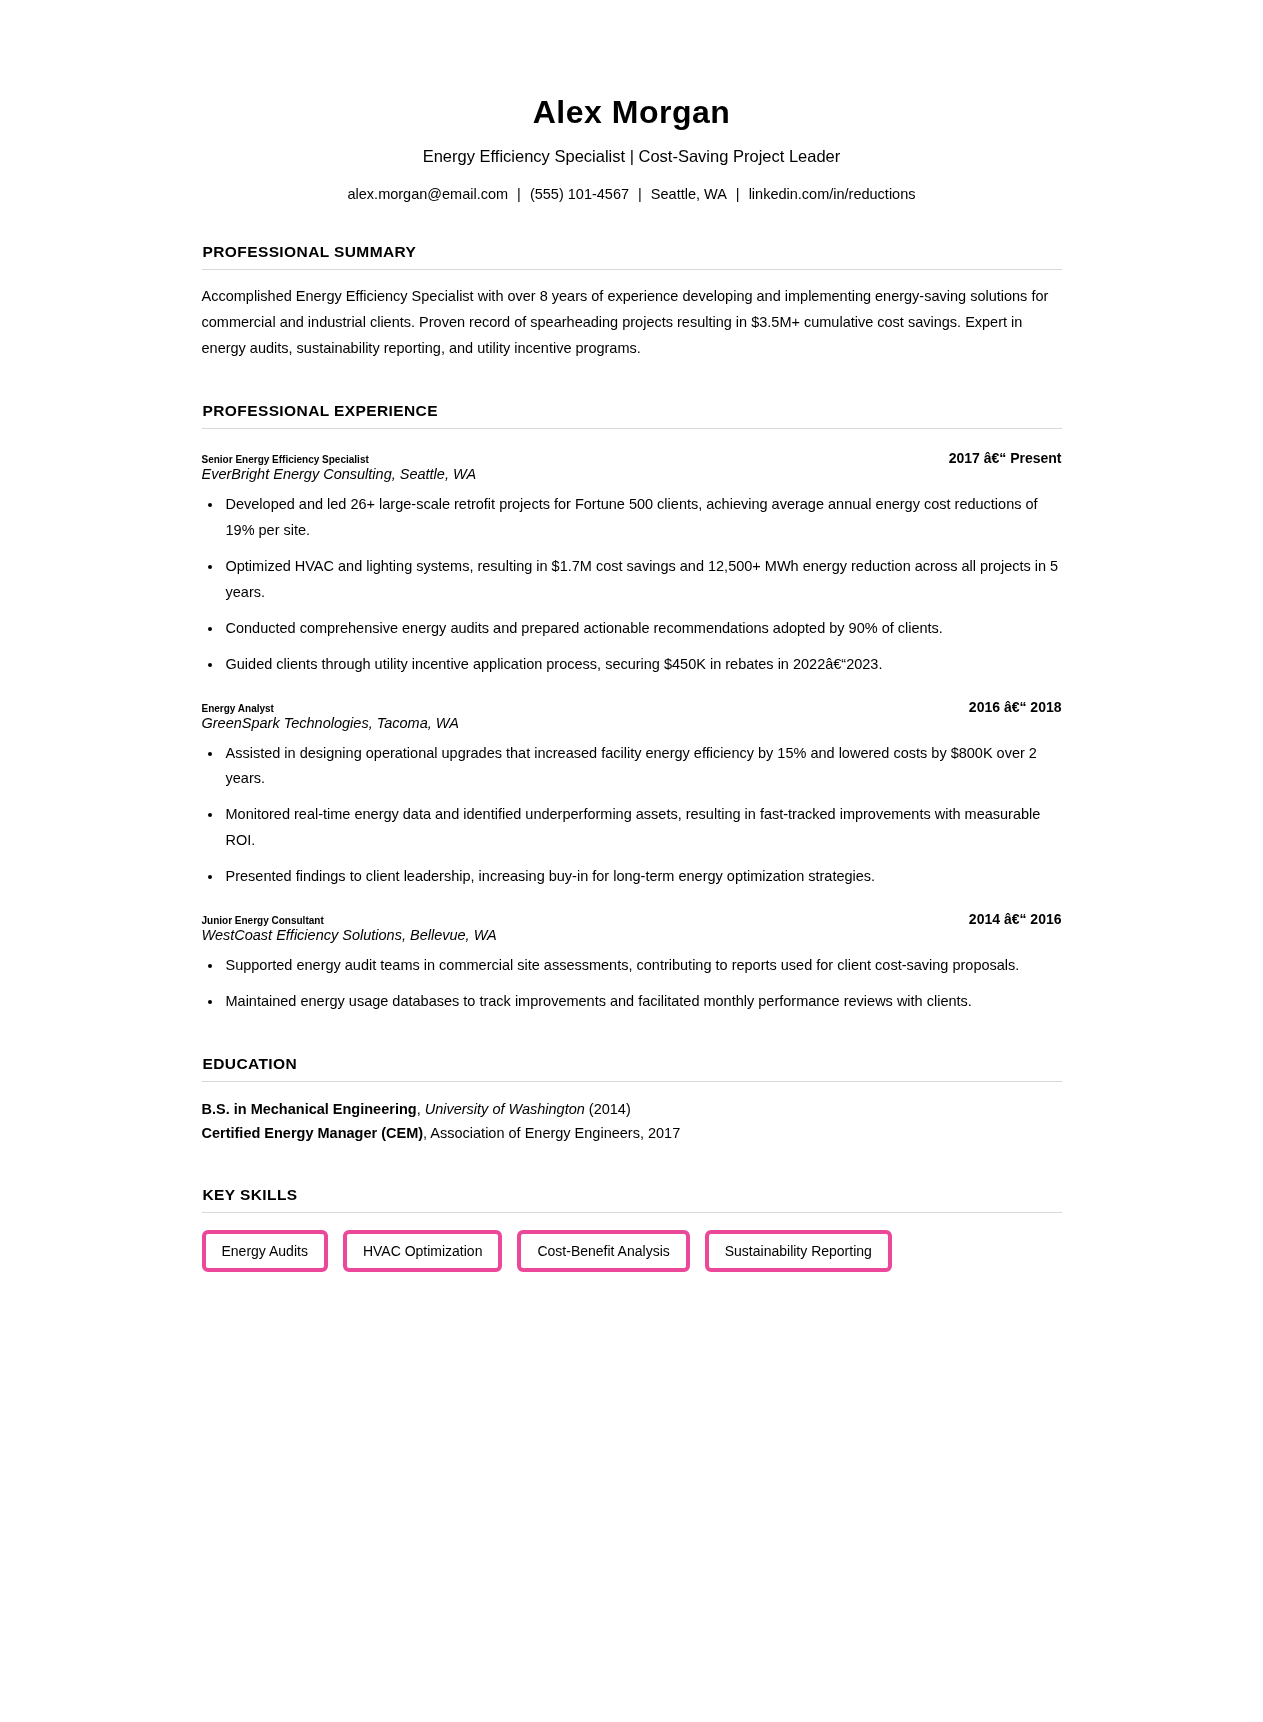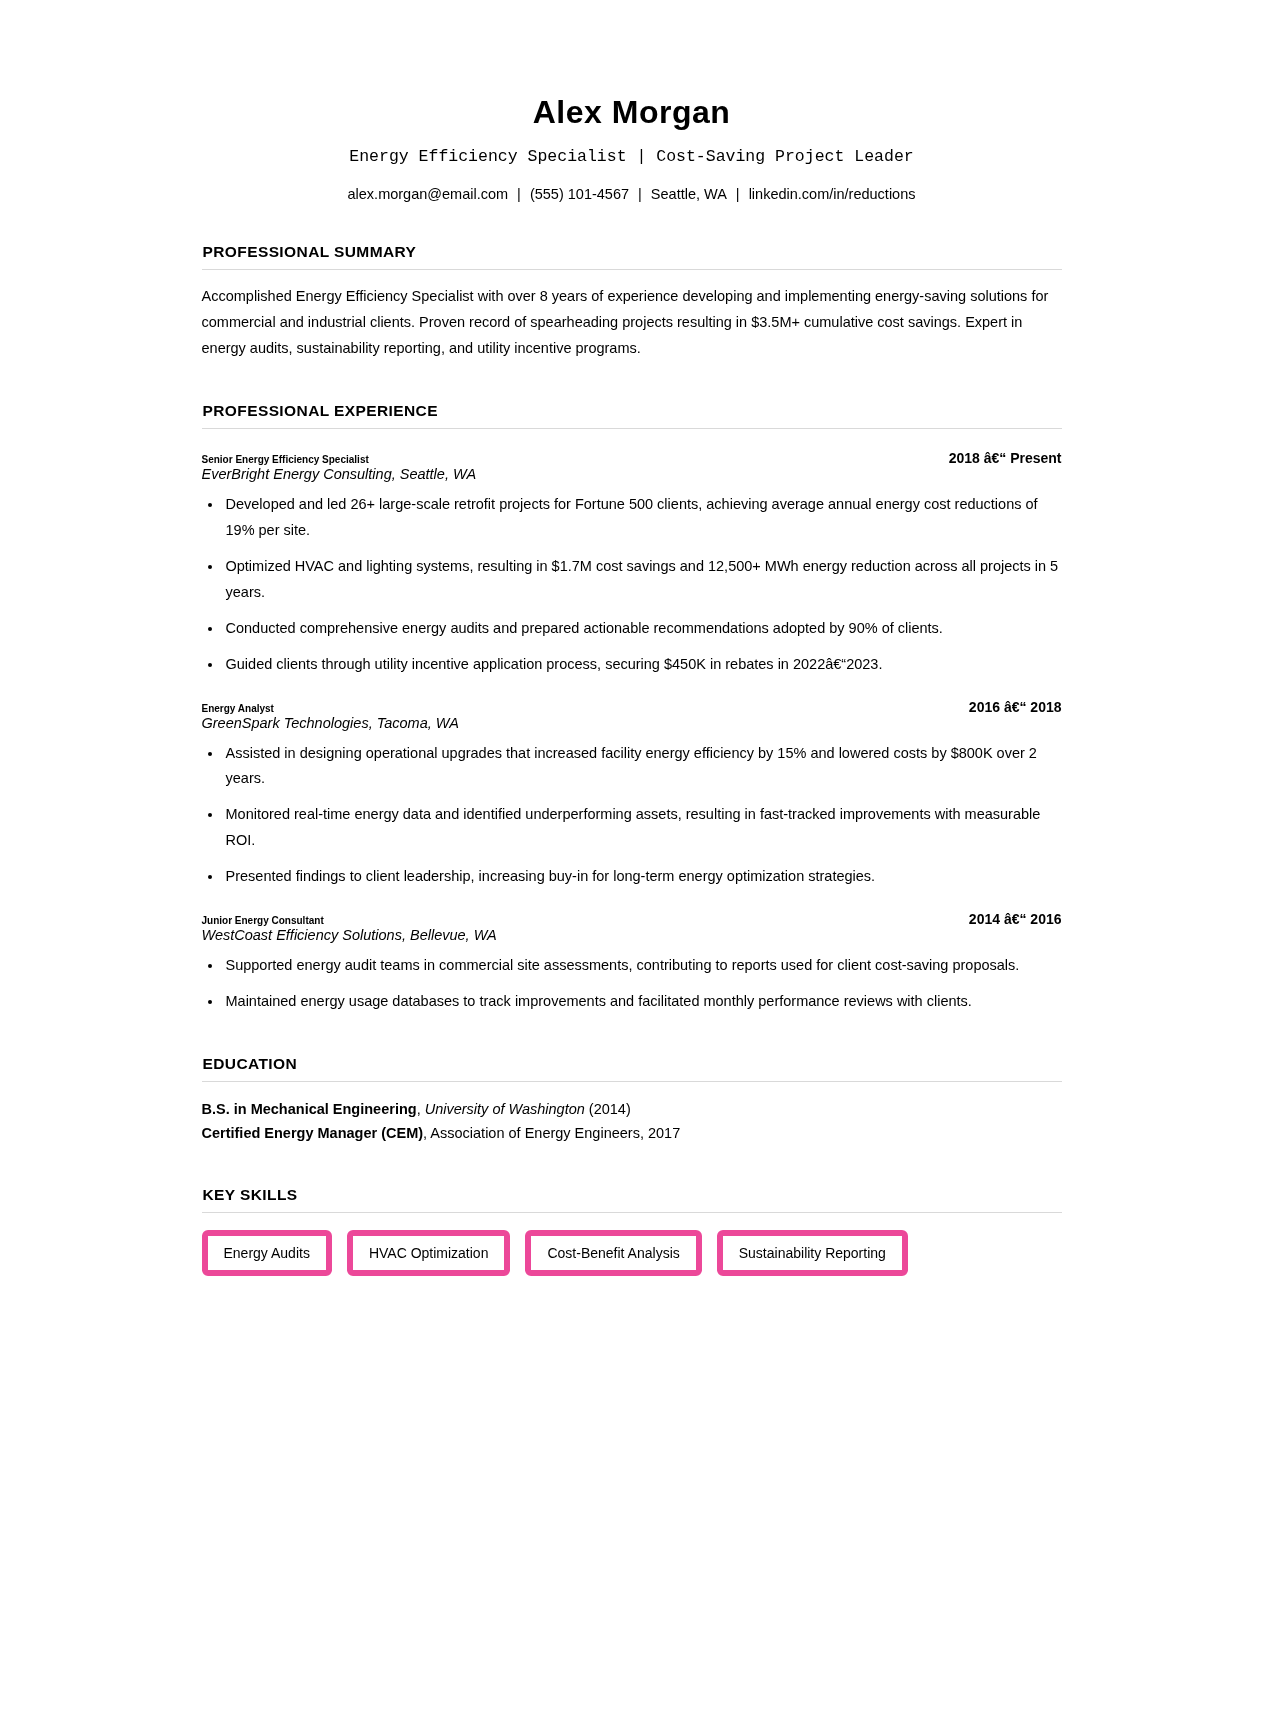--- a/index.html
+++ b/index.html
@@ -19,21 +19,20 @@
     font-size: 32px;
     font-weight: 700;
     text-align: center;
     margin: 0;
     letter-spacing: 0.5px;
   }
   .headline {
     text-align: center;
     font-size: 16.5px;
     margin-top: 16px;
-    font-family: Liberation Mono, monospace;
   }
   .contact {
     text-align: center;
     font-size: 14.5px;
     margin-top: 20px;
   }
   .contact .sep { margin: 0 9px; color: #000; }
   section { margin-top: 41px; }
   h2 {
     font-size: 15.5px;
@@ -80,21 +79,21 @@
     line-height: 1.62;
   }
   .edu-line .bold { font-weight: 700; }
   .edu-line .italic { font-style: italic; }
   .skills-row {
     display: flex;
     gap: 15px;
     margin-top: 17px;
   }
   .skill-pill {
-    border: 6px solid #ec4899;
+    border: 4px solid #ec4899;
     border-radius: 6px;
     padding: 9px 16px;
     font-size: 14px;
     white-space: nowrap;
   }
 </style>
 </head>
 <body>
 
 <div class="page">
@@ -113,21 +112,21 @@
     <p class="summary-text">Accomplished Energy Efficiency Specialist with over 8 years of experience developing and implementing energy-saving solutions for commercial and industrial clients. Proven record of spearheading projects resulting in $3.5M+ cumulative cost savings. Expert in energy audits, sustainability reporting, and utility incentive programs.</p>
   </section>
 
   <section>
     <h2>PROFESSIONAL EXPERIENCE</h2>
     <hr class="rule">
 
     <div class="job">
       <div class="job-header">
         <span class="job-title">Senior Energy Efficiency Specialist</span>
-        <span class="job-dates">2018 â€“ Present</span>
+        <span class="job-dates">2017 â€“ Present</span>
       </div>
       <div class="company">EverBright Energy Consulting, Seattle, WA</div>
       <ul>
         <li>Developed and led 26+ large-scale retrofit projects for Fortune 500 clients, achieving average annual energy cost reductions of 19% per site.</li>
         <li>Optimized HVAC and lighting systems, resulting in $1.7M cost savings and 12,500+ MWh energy reduction across all projects in 5 years.</li>
         <li>Conducted comprehensive energy audits and prepared actionable recommendations adopted by 90% of clients.</li>
         <li>Guided clients through utility incentive application process, securing $450K in rebates in 2022â€“2023.</li>
       </ul>
     </div>
 

